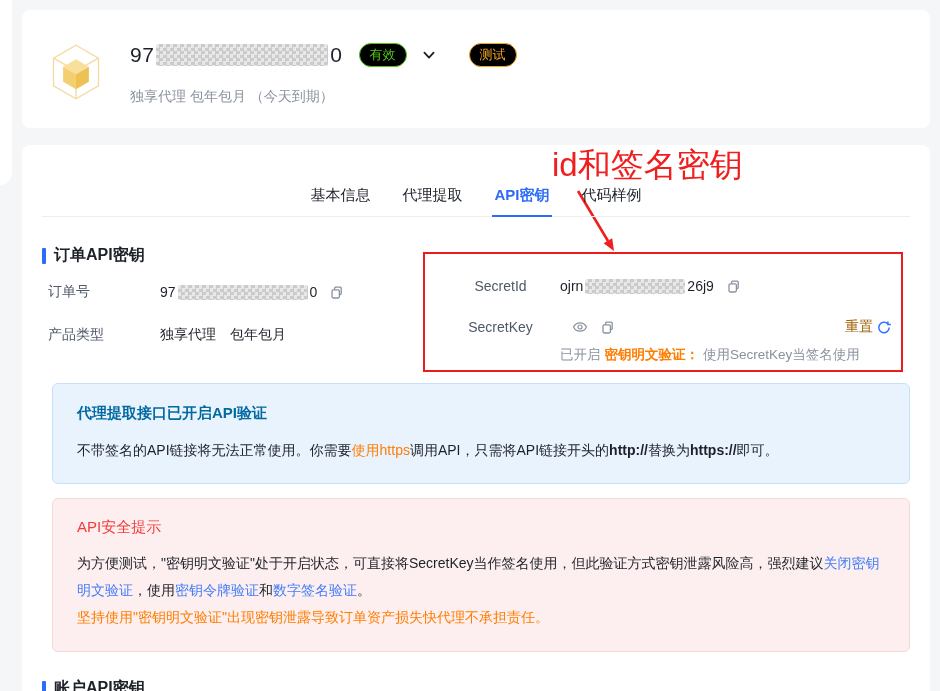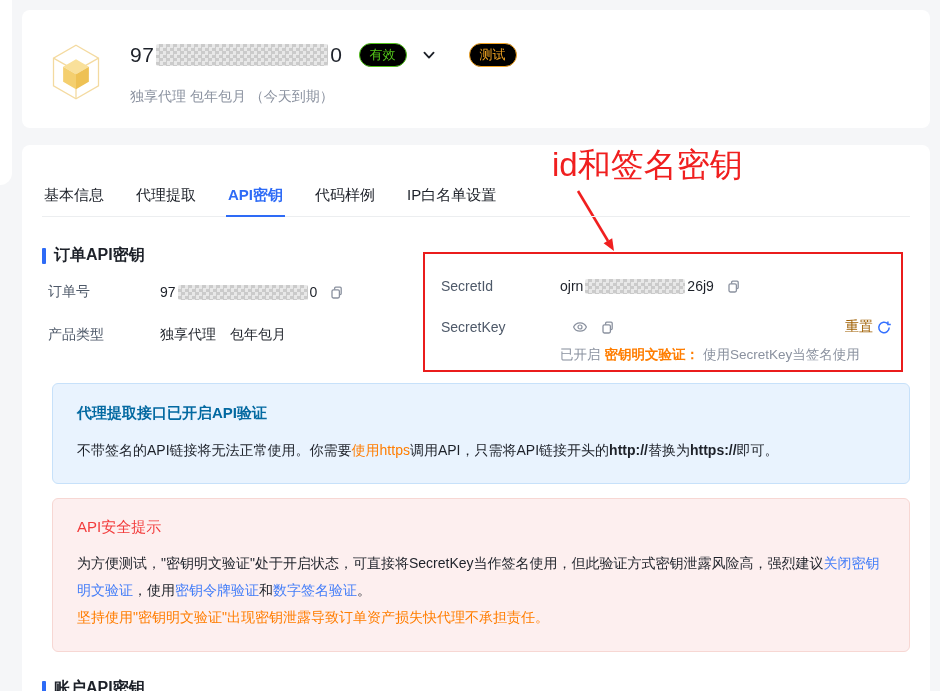--- a/index.html
+++ b/index.html
@@ -16,21 +16,21 @@
   .badge-green{color:#52c41a;border-color:#52c41a;margin-left:16px;}
   .badge-orange{color:#f5a623;border-color:#f5a623;margin-left:32px;}
   .chev{margin-left:14px;display:inline-flex;cursor:pointer;}
   .subtitle{position:absolute;left:108px;top:78px;font-size:14px;color:#8a919f;}
 
   
   .card2{position:absolute;left:22px;top:145px;width:908px;height:546px;background:#fff;border-radius:8px 8px 0 0;}
   .annotation{position:absolute;left:530px;top:0;font-size:33px;line-height:40px;color:#f01f1f;white-space:nowrap;}
   .arrow-svg{position:absolute;left:550px;top:42px;}
 
-  .tabs{position:absolute;left:20px;top:40px;width:868px;display:flex;gap:28px;border-bottom:1px solid #eceef0;}
+  .tabs{position:absolute;left:20px;top:40px;width:868px;display:flex;gap:28px;border-bottom:1px solid #eceef0;justify-content:center;}
   .tab{font-size:15px;color:#1d2129;line-height:20px;padding:0 2px 10px;cursor:pointer;}
   .tab.active{color:#2e6bf6;font-weight:700;border-bottom:2px solid #2e6bf6;margin-bottom:-1px;}
 
   .section-title{position:absolute;left:20px;display:flex;align-items:center;font-size:16px;font-weight:700;color:#1d2129;}
   .section-title .bar{width:4px;height:16px;background:#2e6bf6;border-radius:1px;margin-right:8px;}
   .st-order{top:100px;}
   .st-account{top:533px;}
 
   .frow{position:absolute;left:26px;display:flex;align-items:center;font-size:14px;}
   .frow .flabel{flex:0 0 112px;color:#4e5969;}
@@ -43,21 +43,21 @@
           background-size:7px 7px;filter:blur(.6px);}
   .mosaic-title{height:22px;width:172px;vertical-align:-3px;}
   .mosaic-order{width:130px;}
   .mosaic-id{width:100px;}
   .mosaic-key{width:128px;}
 
   .icon-btn{display:inline-flex;align-items:center;cursor:pointer;margin-left:12px;}
 
   .red-box{position:absolute;left:401px;top:107px;width:480px;height:120px;border:2px solid #ea1c1c;background:#fff;box-sizing:border-box;}
   .krow{position:absolute;left:16px;right:10px;display:flex;align-items:center;font-size:14px;}
-  .krow .klabel{flex:0 0 119px;color:#4e5969;}
+  .krow .klabel{flex:0 0 119px;color:#4e5969;text-align:center;}
   .krow .kvalue{color:#1d2129;display:flex;align-items:center;}
   .krow-id{top:24px;}
   .krow-key{top:64px;}
   .reset-btn{margin-left:auto;display:inline-flex;align-items:center;color:#a16207;font-size:14px;cursor:pointer;}
   .reset-btn svg{margin-left:3px;}
   .knote{position:absolute;left:135px;top:92px;font-size:13.5px;color:#8a919f;white-space:nowrap;}
   .knote .hl{color:#ff7d00;font-weight:700;margin:0 4px;}
 
   .info-box{position:absolute;left:30px;top:238px;width:808px;background:#e9f3fe;border:1px solid #c7e1fa;border-radius:6px;padding:20px 24px 22px;}
   .info-box .ib-title{font-size:15px;font-weight:700;color:#0369a1;}
@@ -117,21 +117,20 @@
     <svg class="arrow-svg" width="60" height="80" viewBox="0 0 60 80">
       <line x1="6" y1="4" x2="36" y2="54" stroke="#f01f1f" stroke-width="2.6"></line>
       <polygon points="42,64 31.6,56.3 40.2,51.2" fill="#f01f1f"></polygon>
     </svg>
 
     <div class="tabs">
       <div class="tab">基本信息</div>
       <div class="tab">代理提取</div>
       <div class="tab active">API密钥</div>
       <div class="tab">代码样例</div>
-      <div class="tab">IP白名单设置</div>
     </div>
 
     <div class="section-title st-order">
       <span class="bar"></span>
       <span>订单API密钥</span>
     </div>
 
     <div class="frow frow-1">
       <span class="flabel">订单号</span>
       <span class="fvalue">

